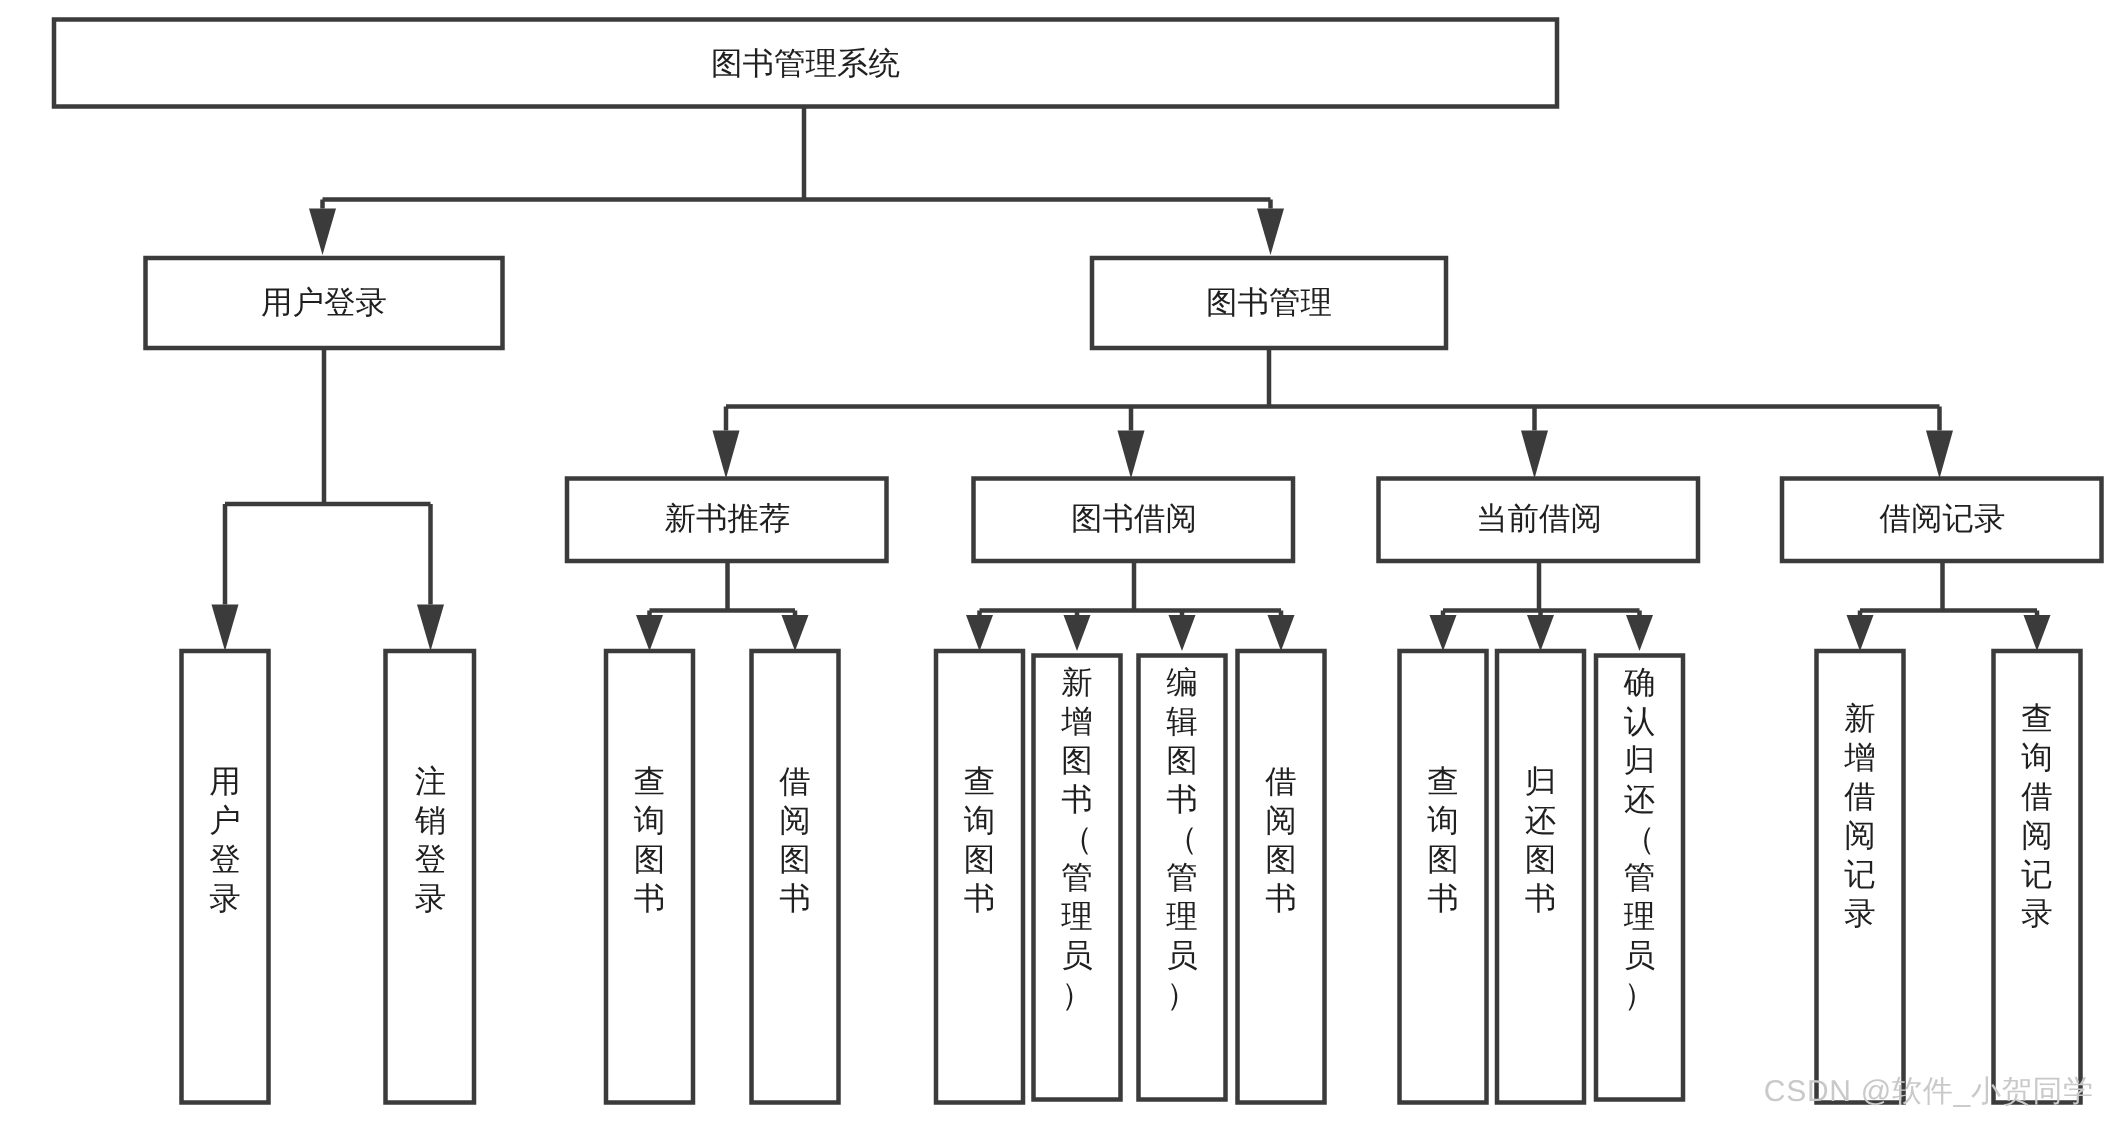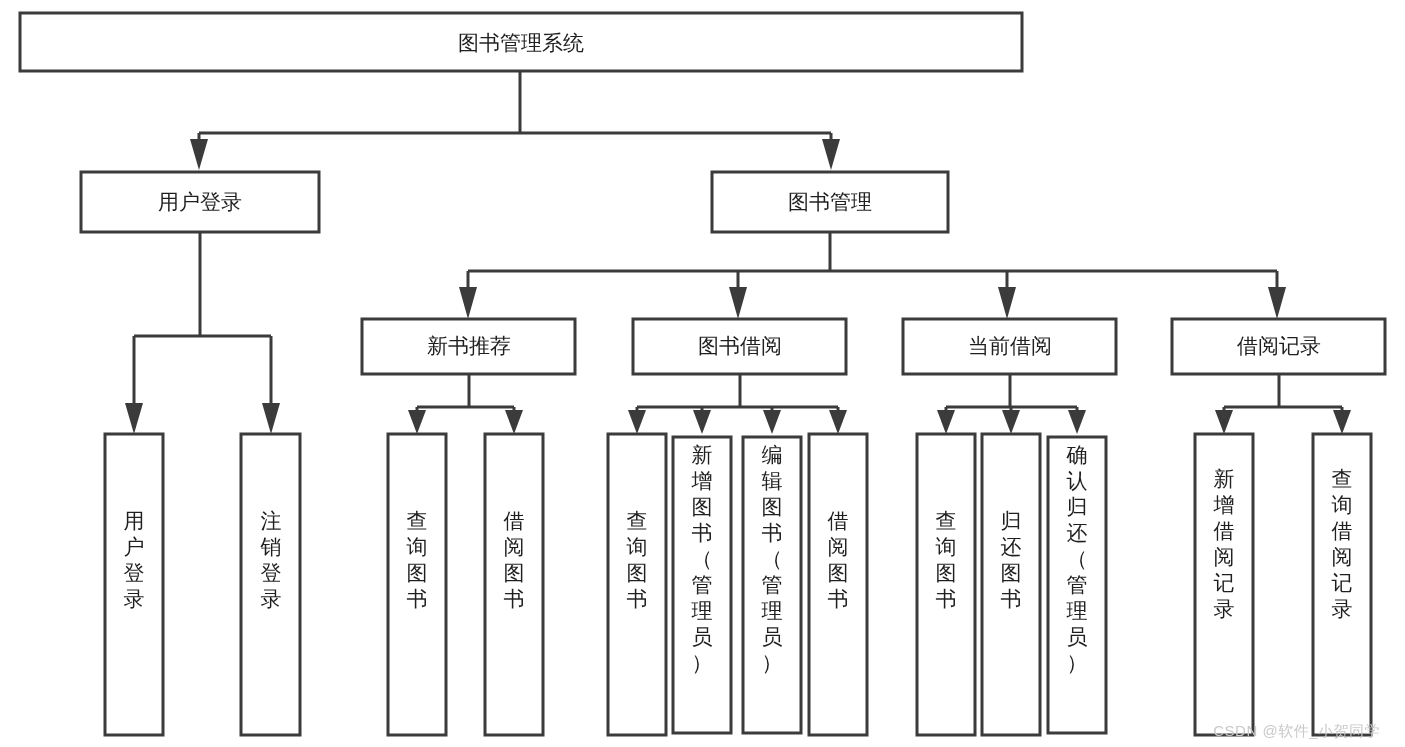--- a/index.html
+++ b/index.html
@@ -12,20 +12,21 @@
     width: 1405px;
     height: 747px;
     font-family: "Liberation Sans", "DejaVu Sans", sans-serif;
     overflow: hidden;
     position: relative;
   }
   #diagram-root {
     position: relative;
     width: 1390px;
     height: 747px;
+    padding-left: 16px;
   }
   svg.diagram {
     display: block;
     width: 1405px;
     height: 747px;
   }
   .node-box {
     fill: #ffffff;
     stroke: #3b3b3b;
     stroke-width: 3;
@@ -51,21 +52,21 @@
     fill: #1f1f1f;
     font-family: "Liberation Sans", "DejaVu Sans", sans-serif;
     font-size: 21px;
     text-anchor: middle;
   }
   .watermark {
     position: absolute;
     right: 10px;
     bottom: 6px;
     font-family: "Liberation Sans", "DejaVu Sans", sans-serif;
-    font-size: 15px;
+    font-size: 20px;
     color: #c9c9c9;
     white-space: nowrap;
     letter-spacing: 0.5px;
     pointer-events: none;
     margin-top: 47px;
   }
 </style>
 </head>
 <body>
 

